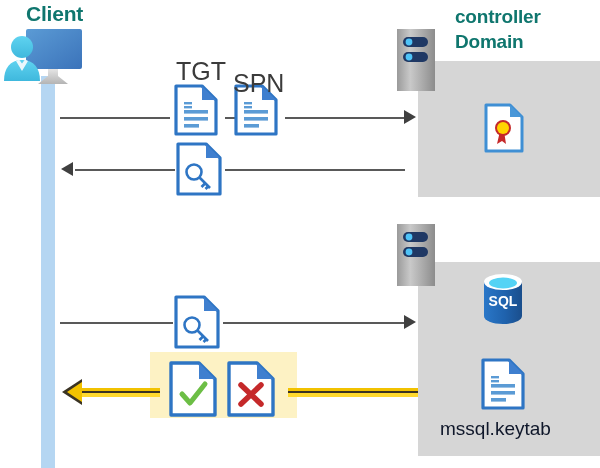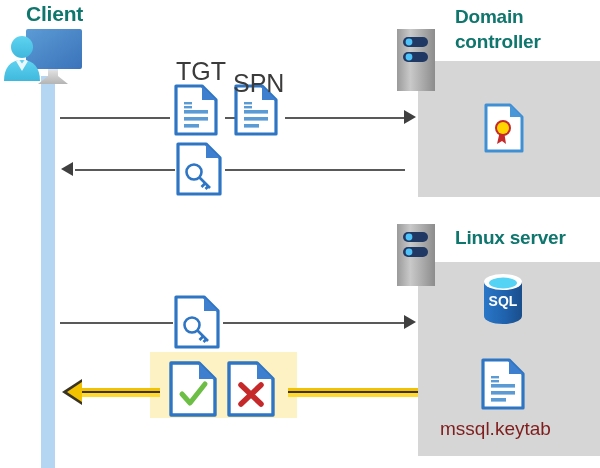--- a/index.html
+++ b/index.html
@@ -58,21 +58,21 @@
   #tgt-label { left: 176px; top: 57px; }
   #spn-label { left: 233px; top: 69px; }
   #accepted-denied-label {
     left: 141px; top: 435px;
     font-size: 19px;
     color: #3b3b3b;
   }
   #keytab-label {
     left: 440px; top: 418px;
     font-size: 19px;
-    color: #7f1d1d;
+    color: #0f172a;
   }
 
   
   .gray-panel { background: #d6d6d6; }
   #dc-panel    { left: 418px; top: 61px;  width: 182px; height: 136px; }
   #linux-panel { left: 418px; top: 262px; width: 182px; height: 194px; }
 
   
   .server-icon { width: 38px; height: 62px; }
   #dc-server-icon    { left: 397px; top: 29px; }
@@ -344,25 +344,24 @@
       <rect x="10" y="33" width="24" height="3.6" fill="#5b9bd5"></rect>
       <rect x="10" y="40" width="15" height="3.6" fill="#5b9bd5"></rect>
       <rect x="10" y="18" width="8" height="2.4" fill="#5b9bd5"></rect>
       <rect x="10" y="22" width="8" height="2.4" fill="#5b9bd5"></rect>
     </svg>
   </div>
 
   <div class="abs hdr-label" id="client-label">Client</div>
 
   <div class="abs hdr-label" id="dc-label">
+    <div>controller</div>
     <div>Domain</div>
-    <div>controller</div>
-  </div>
-
-  <div class="abs hdr-label" id="linux-label">Linux server</div>
+  </div>
+
 
   <div class="abs msg-label" id="tgt-label">TGT</div>
 
   <div class="abs msg-label" id="spn-label">SPN</div>
 
 
   <div class="abs msg-label" id="keytab-label">mssql.keytab</div>
 
 </div>
 

